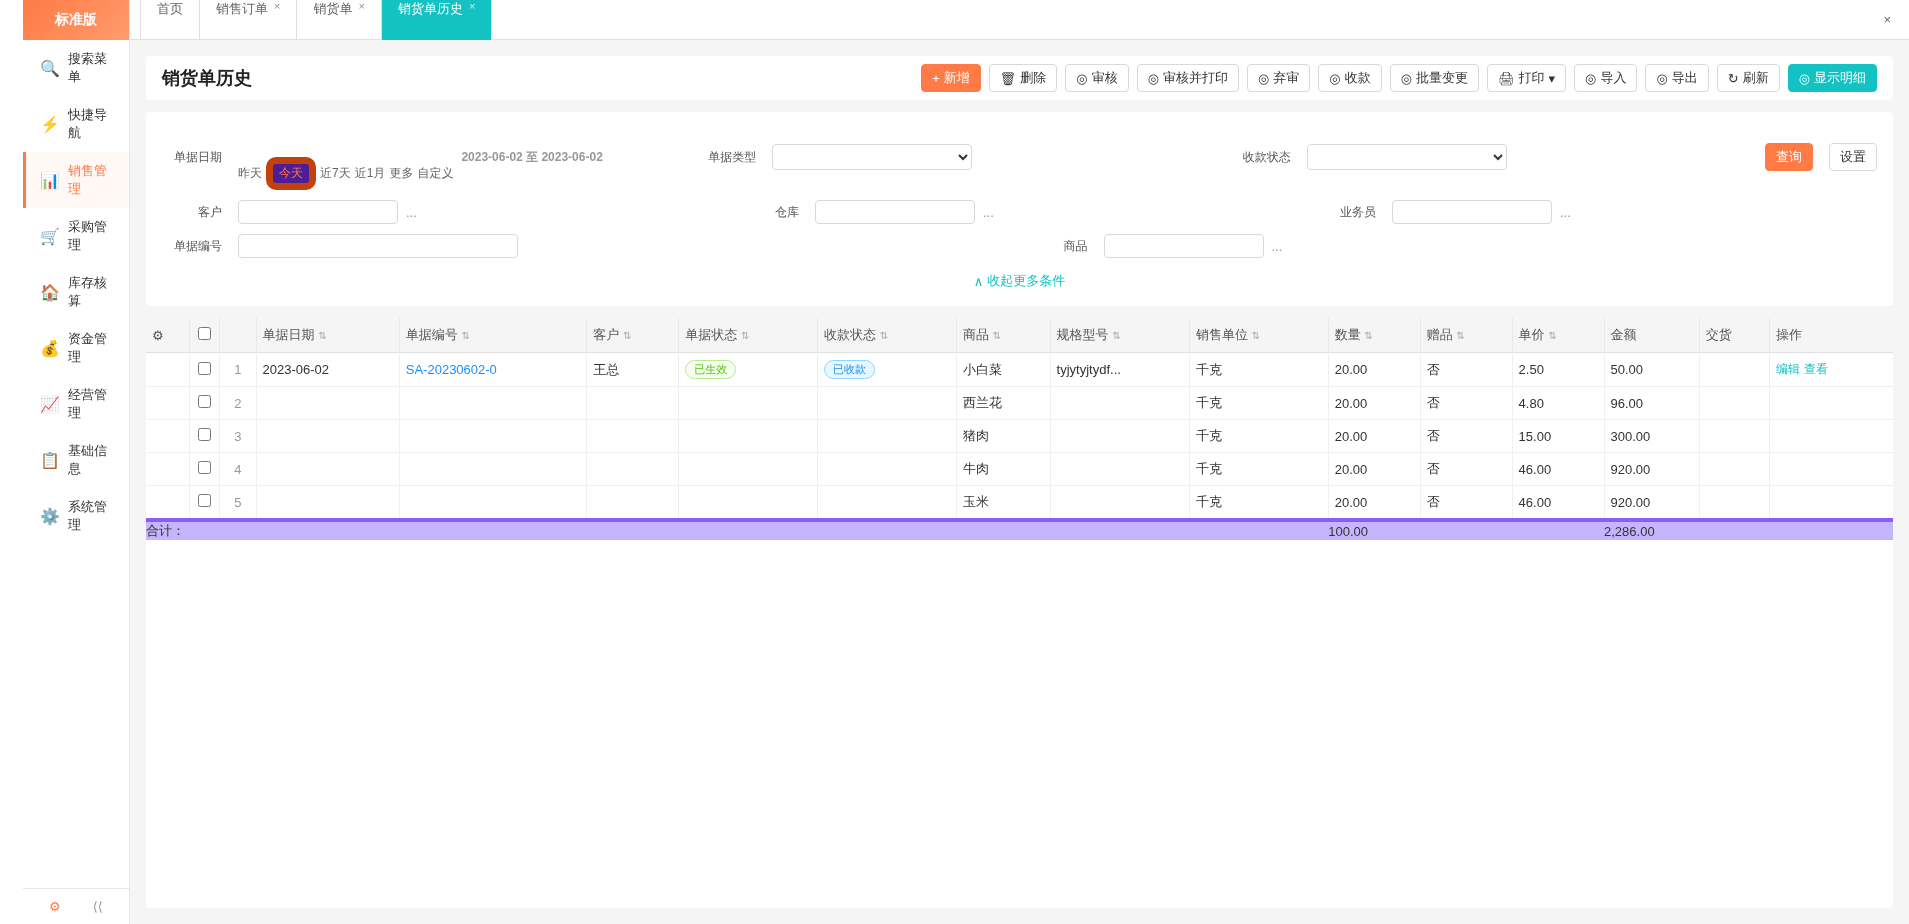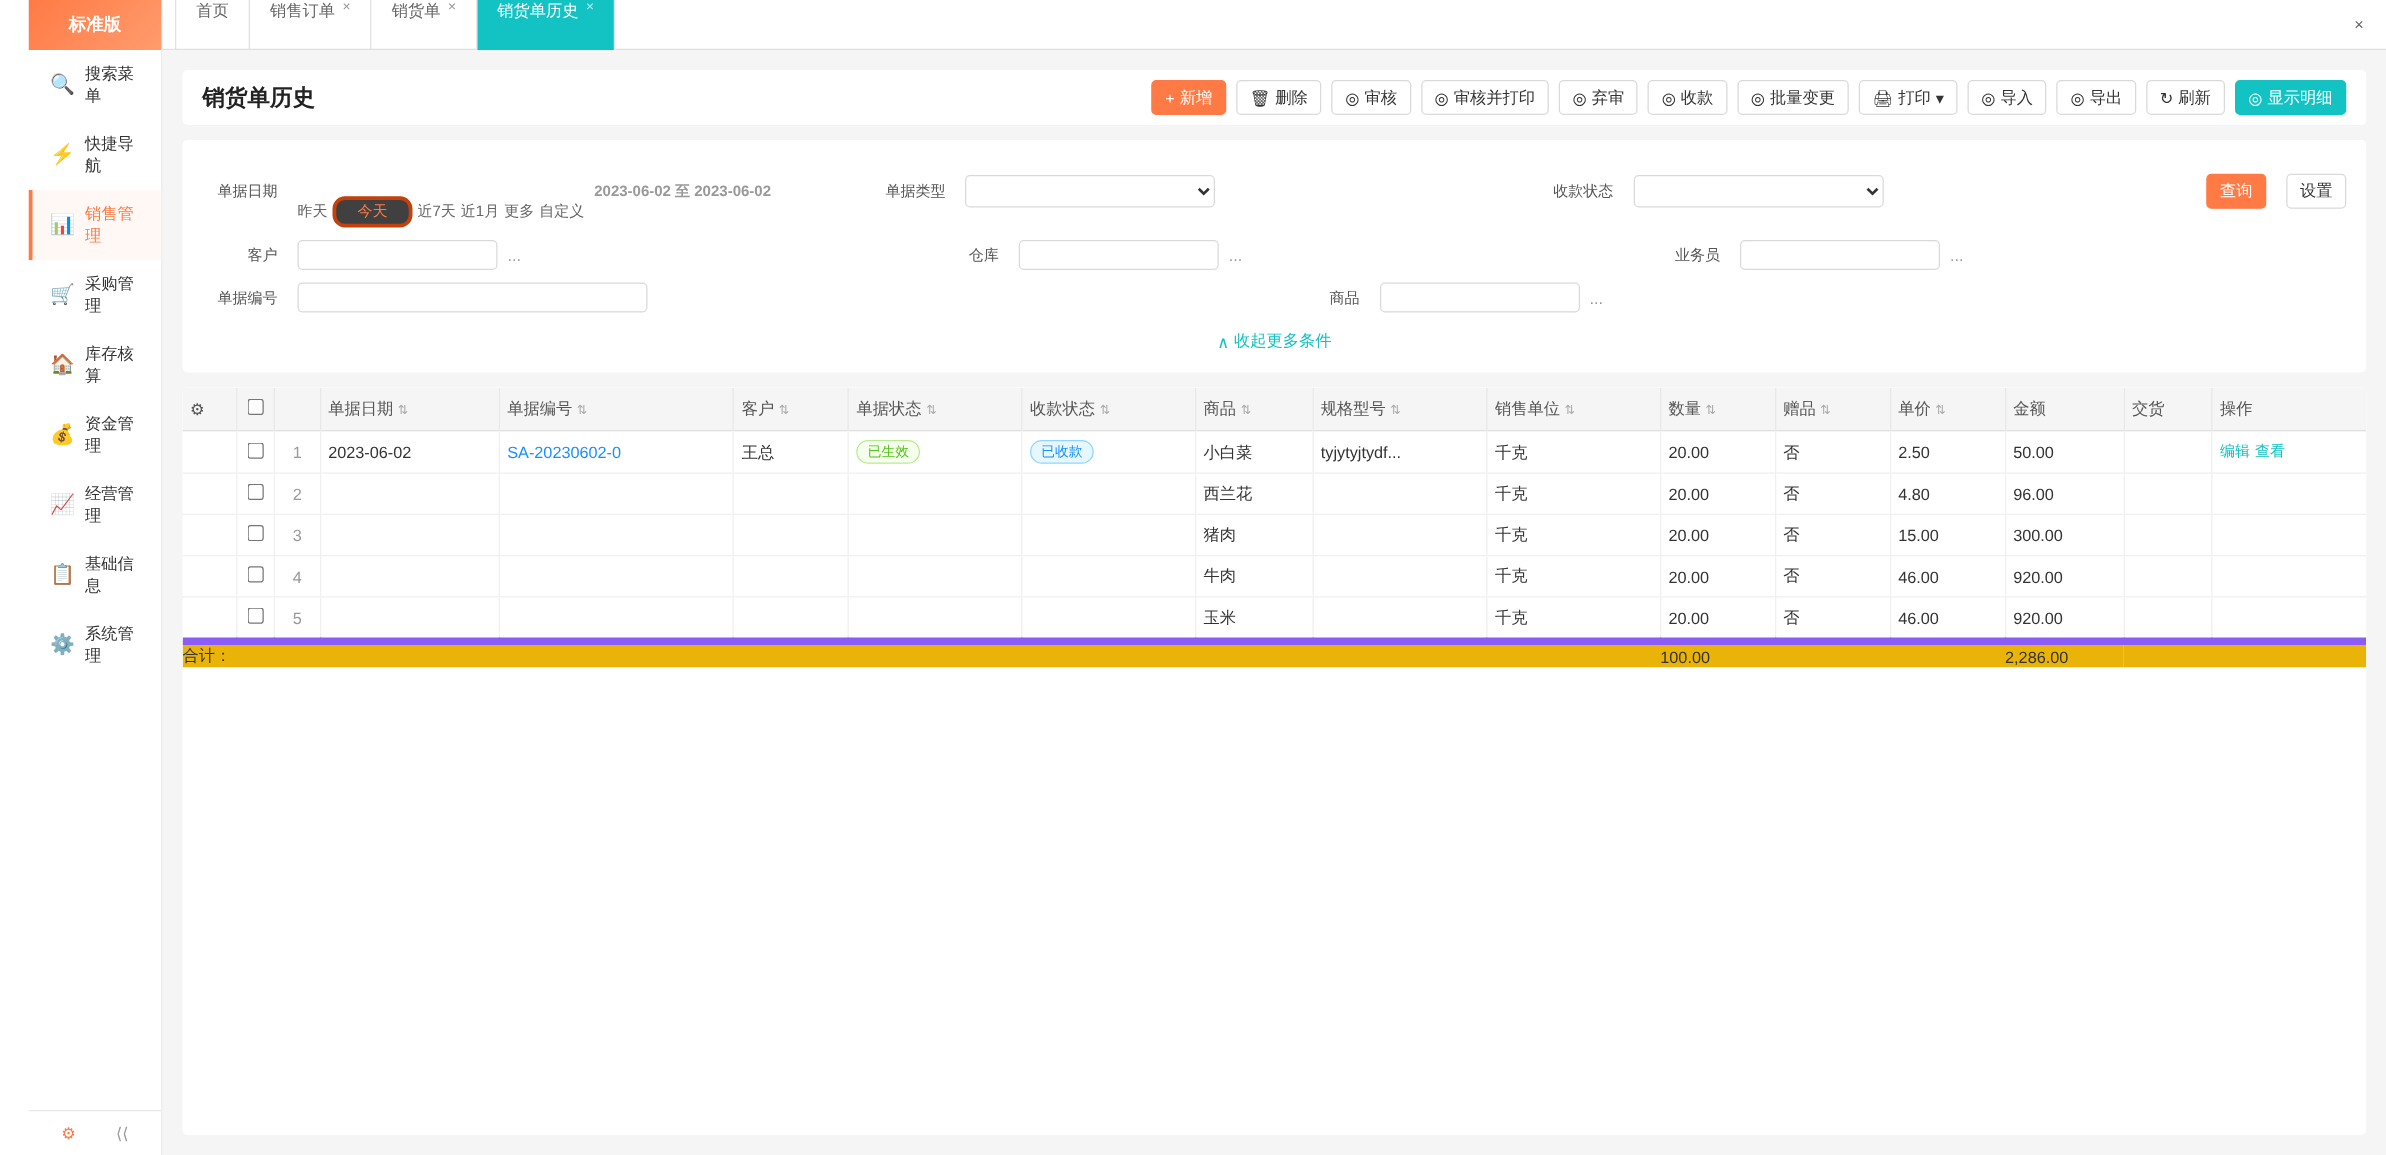--- a/index.html
+++ b/index.html
@@ -162,24 +162,24 @@
       gap: 4px;
       margin-top: 33px;
     }
     .date-shortcut {
       color: #666;
       cursor: pointer;
       font-size: 12px;
     }
     .date-shortcut.active {
       color: #ff7a45;
-      background: #404040;
+      background: #4c1d95;
       border-radius: 10px;
-      padding: 1px 17px;
-      border: 3px solid #c2410c;
+      padding: 1px 6px;
+      border: 7px solid #c2410c;
     }
     .date-range { color: #999; font-size: 12px; font-weight: bold; }
     .filter-input {
       border: 1px solid #d9d9d9;
       border-radius: 4px;
       padding: 4px 8px;
       width: 200px;
       outline: none;
       color: #333;
       font-size: 12px;
@@ -258,22 +258,22 @@
       background: none;
       border: none;
       font-size: 12px;
       margin-right: 4px;
     }
     .row-num { color: #999; text-align: center; }
     .checkbox-col { text-align: center; width: 30px; }
 
     
     .summary-row {
-      background: #eab308;
-      border-top: 6px solid #8b5cf6;
+      background: #c4b5fd;
+      border-top: 4px solid #8b5cf6;
     }
     .summary-row td { font-weight: 500; color: #333; }
 
     
     .pagination-area {
       display: flex;
       align-items: center;
       justify-content: flex-end;
       padding: 8px 16px;
       background: #fff;

